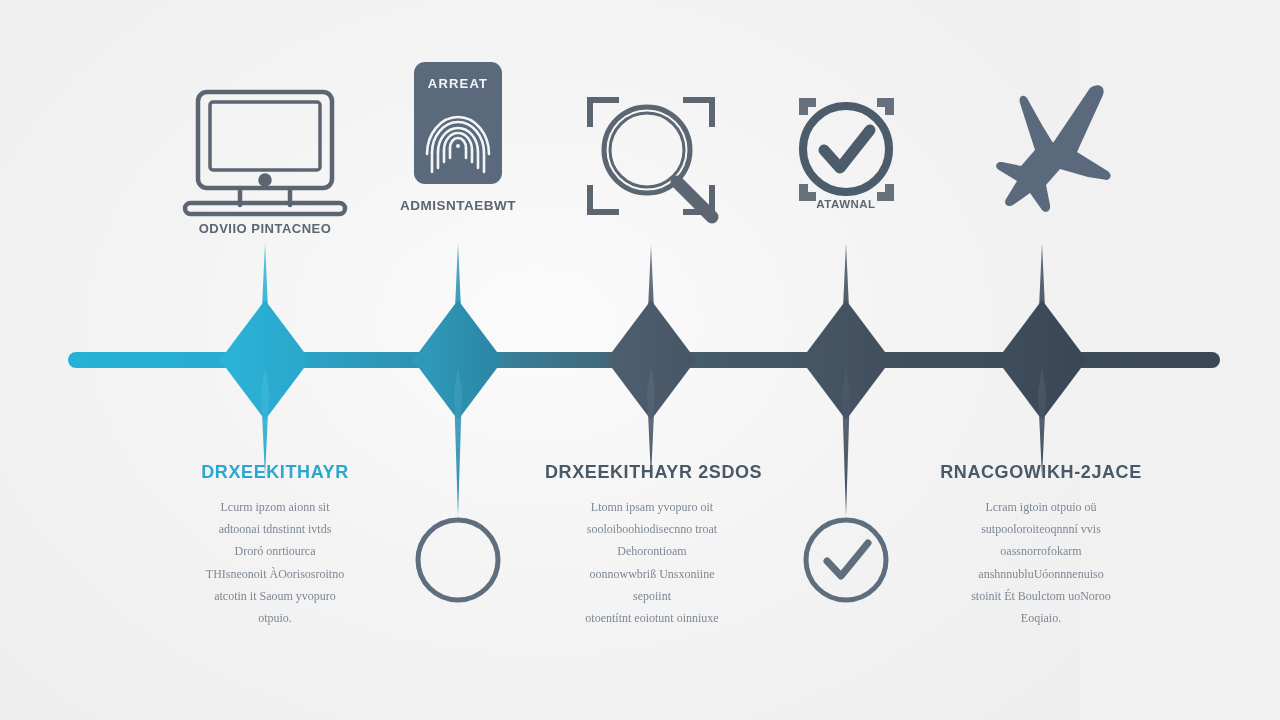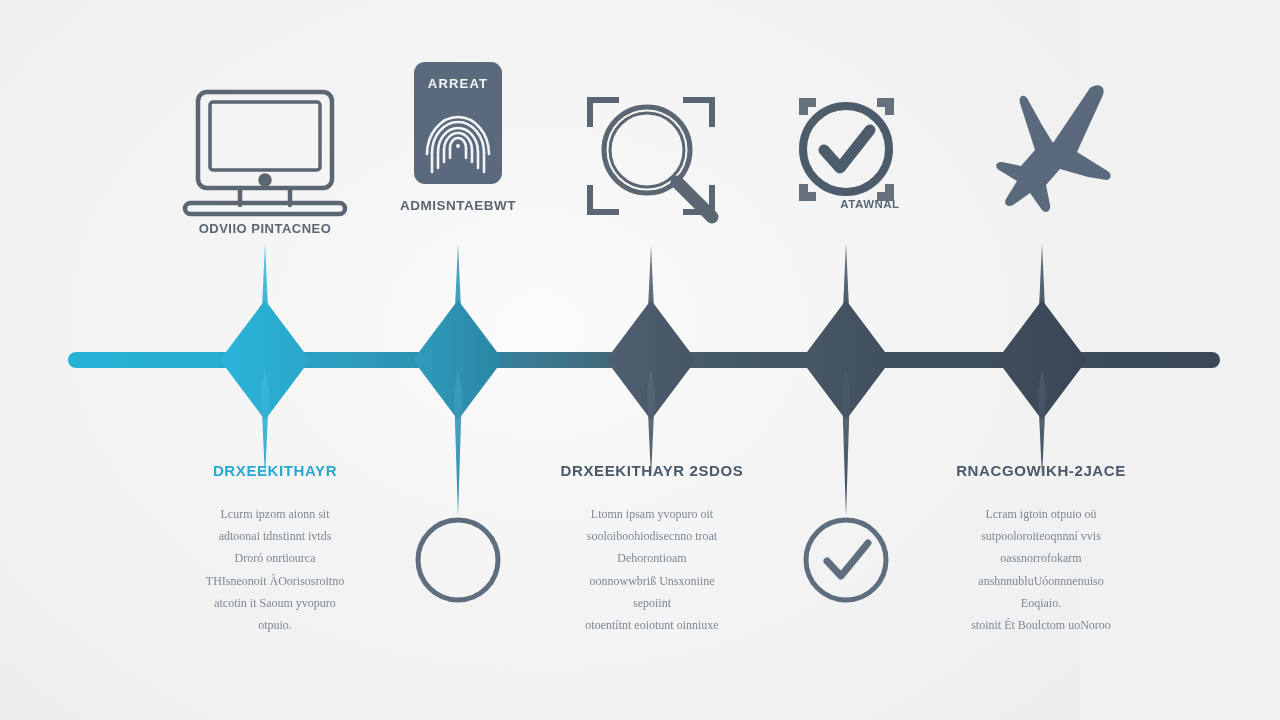--- a/index.html
+++ b/index.html
@@ -38,24 +38,24 @@
     transform: translateX(-50%);
   }
 
   
   .desc {
     position: absolute;
     width: 214px;
     text-align: center;
   }
   .desc-title {
-    font-size: 15px;
+    font-size: 18px;
     font-weight: bold;
     letter-spacing: .6px;
-    margin-bottom: 24px;
+    margin-bottom: 13px;
     white-space: nowrap;
   }
   .desc-title.accent { color: #2aa7cf; }
   .desc-title.dark   { color: #4a5968; }
   .desc-body {
     font-size: 12px;
     line-height: 1.85;
     color: #7d8894;
     font-family: Liberation Serif, serif;
   }
@@ -234,21 +234,21 @@
     <g>
       <circle cx="846" cy="560" r="40" fill="none" stroke="#5e6e7e" stroke-width="5"></circle>
       <path d="M827 561 L841 576 L868 543" fill="none" stroke="#5e6e7e" stroke-width="7" stroke-linecap="round" stroke-linejoin="round"></path>
     </g>
   </svg>
 
   <div class="icon-label" style="left:265px; top:221px; font-size:13px;">ODVIIO PINTACNEO</div>
 
   <div class="icon-label" style="left:458px; top:198px; font-size:13.5px;">ADMISNTAEBWT</div>
 
-  <div class="icon-label" style="left:846px; top:198px; font-size:11.5px;margin-left:24px;">ATAWNAL</div>
+  <div class="icon-label" style="left:846px; top:198px; font-size:11.5px;">ATAWNAL</div>
 
   <div class="desc" style="left:168px; top:462px;">
     <div class="desc-title accent">DRXEEKITHAYR</div>
     <div class="desc-body">
       <span>Lcurm ipzom aionn sit</span>
       <span>adtoonai tdnstinnt ivtds</span>
       <span>Droró onrtiourca</span>
       <span>THIsneonoit ÀOorisosroitno</span>
       <span>atcotin it Saoum yvopuro</span>
       <span>otpuio.</span>
@@ -267,18 +267,18 @@
     </div>
   </div>
 
   <div class="desc" style="left:934px; top:462px;">
     <div class="desc-title dark">RNACGOWIKH-2JACE</div>
     <div class="desc-body">
       <span>Lcram igtoin otpuio oü</span>
       <span>sutpooloroiteoqnnní vvis</span>
       <span>oassnorrofokarm</span>
       <span>anshnnubluUóonnnenuiso</span>
+      <span>stoinit Ét Boulctom uoNoroo</span>
       <span>Eoqiaio.</span>
-      <span>stoinit Ét Boulctom uoNoroo</span>
     </div>
   </div>
 
 </div>
 
 </body></html>

